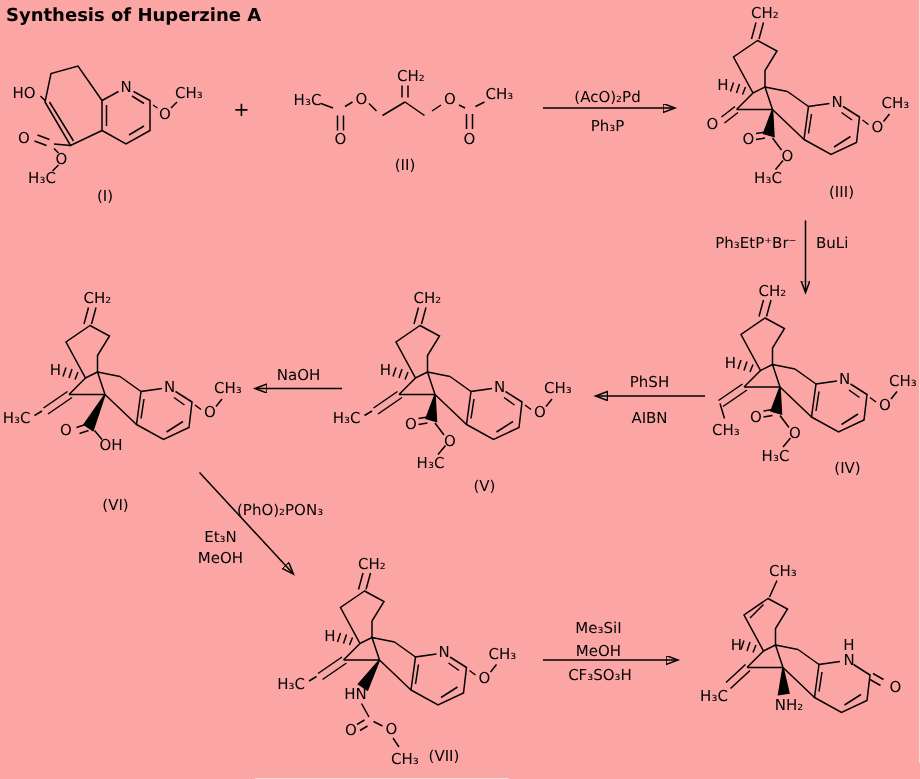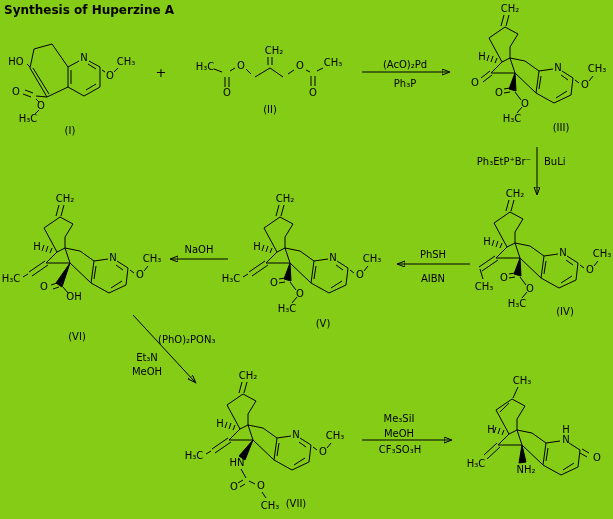--- a/index.html
+++ b/index.html
@@ -1,16 +1,16 @@
 <!DOCTYPE html>
 <html><head>
 <meta charset="utf-8">
 <style>
   html,body{margin:0;padding:0;background:#fff;}
-  .page{width:613px;height:519px;position:relative;background:#84cc16;overflow:hidden;}
+  .page{width:613px;height:519px;position:relative;background:#fca5a5;overflow:hidden;}
   svg{display:block;}
   svg text{font-family:"DejaVu Sans","Liberation Sans",sans-serif;font-size:10px;fill:#000;}
   svg text.title{font-size:12px;font-weight:bold;}
   svg text.plus{font-size:13px;}
   svg path, svg line, svg polyline{stroke:#000;stroke-width:1;fill:none;}
   svg polygon{fill:#000;stroke:#000;}
 </style>
 </head>
 <body>
 

